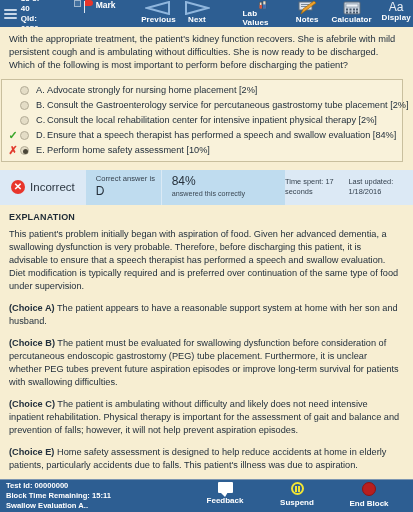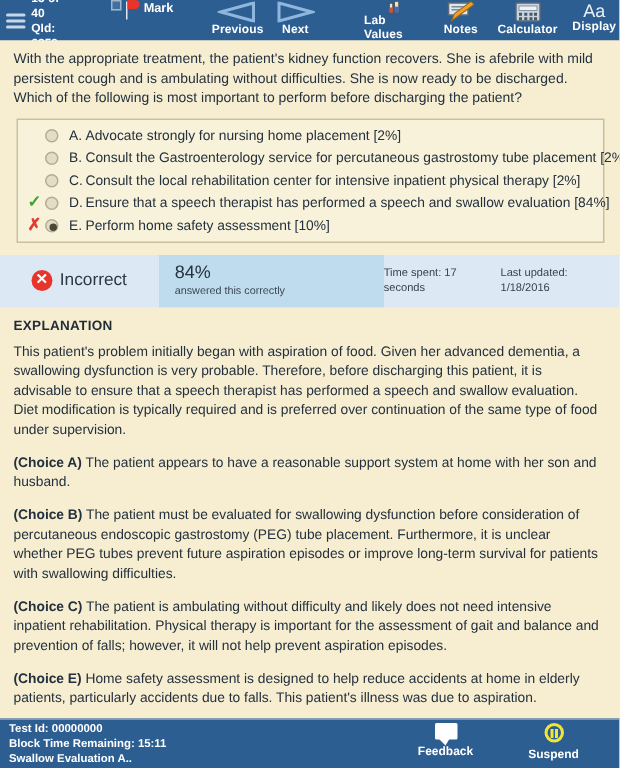--- a/index.html
+++ b/index.html
@@ -37,21 +37,21 @@
   .tb-calc { margin-left: 6px; width: 54px; }
   .tb-disp { margin-left: 6px; width: 42px; }
   .aa { font-size: 12px; line-height: 12px; font-weight: normal; color: #e9eef5; }
 
   
   .content { flex: 1 1 auto; background: #f7eed2; overflow: hidden; position: relative; }
   .qstem {
     font-size: 9.3px; line-height: 13.2px; color: #23303d; padding: 6px 12px 4px 9px;
   }
   .options-box {
-    margin: 2px 10px 0 11px; border: 1px solid #c9bf9e; background: #f9f2da;
+    margin: 2px 10px 0 1px; border: 1px solid #c9bf9e; background: #f9f2da;
     padding: 3px 0 3px 0;
   }
   .opt-row { display: flex; align-items: center; height: 15px; padding-left: 4px; }
   .mark-slot { width: 14px; flex: 0 0 14px; text-align: center; font-size: 10px; line-height: 10px; }
   .tick { color: #3aa62b; font-weight: bold; font-size: 11px; }
   .cross { color: #e23b2e; font-weight: bold; font-size: 11px; }
   .radio { width: 9px; height: 9px; border-radius: 50%; border: 1px solid #b3ac96; background: #e4ddc6; flex: 0 0 9px; }
   .radio.sel { background: #e4ddc6; position: relative; }
   .radio.sel:after { content:""; position:absolute; left:2px; top:2px; width:5px; height:5px; border-radius:50%; background:#4a4638; }
   .opt-txt { font-size: 9.2px; color: #23303d; margin-left: 7px; white-space: nowrap; }
@@ -216,20 +216,24 @@
         <span class="opt-txt"><span class="opt-letter">E.</span><span>Perform home safety assessment [10%]</span></span>
       </div>
 
     </div>
 
     <div class="resultbar">
       <div class="rb-incorrect">
         <span class="xcircle">✕</span>
         <span class="txt">Incorrect</span>
       </div>
+      <div class="rb-ans">
+        <div class="cap">Correct answer is</div>
+        <div class="val">D</div>
+      </div>
       <div class="rb-pct">
         <div class="val">84%</div>
         <div class="cap">answered this correctly</div>
       </div>
       <div class="rb-time">
         <div>Time spent: 17 seconds</div>
         <div>Last updated: 1/18/2016</div>
       </div>
     </div>
 
@@ -261,16 +265,20 @@
     </div>
     <div class="bb-btns">
       <div class="bb-btn">
         <span class="speech"></span>
         <span class="lbl">Feedback</span>
       </div>
       <div class="bb-btn">
         <span class="suspend-ic"></span>
         <span class="lbl">Suspend</span>
       </div>
+      <div class="bb-btn">
+        <span class="endblock-ic"></span>
+        <span class="lbl">End Block</span>
+      </div>
     </div>
   </div>
 
 </div>
 
 </body></html>

